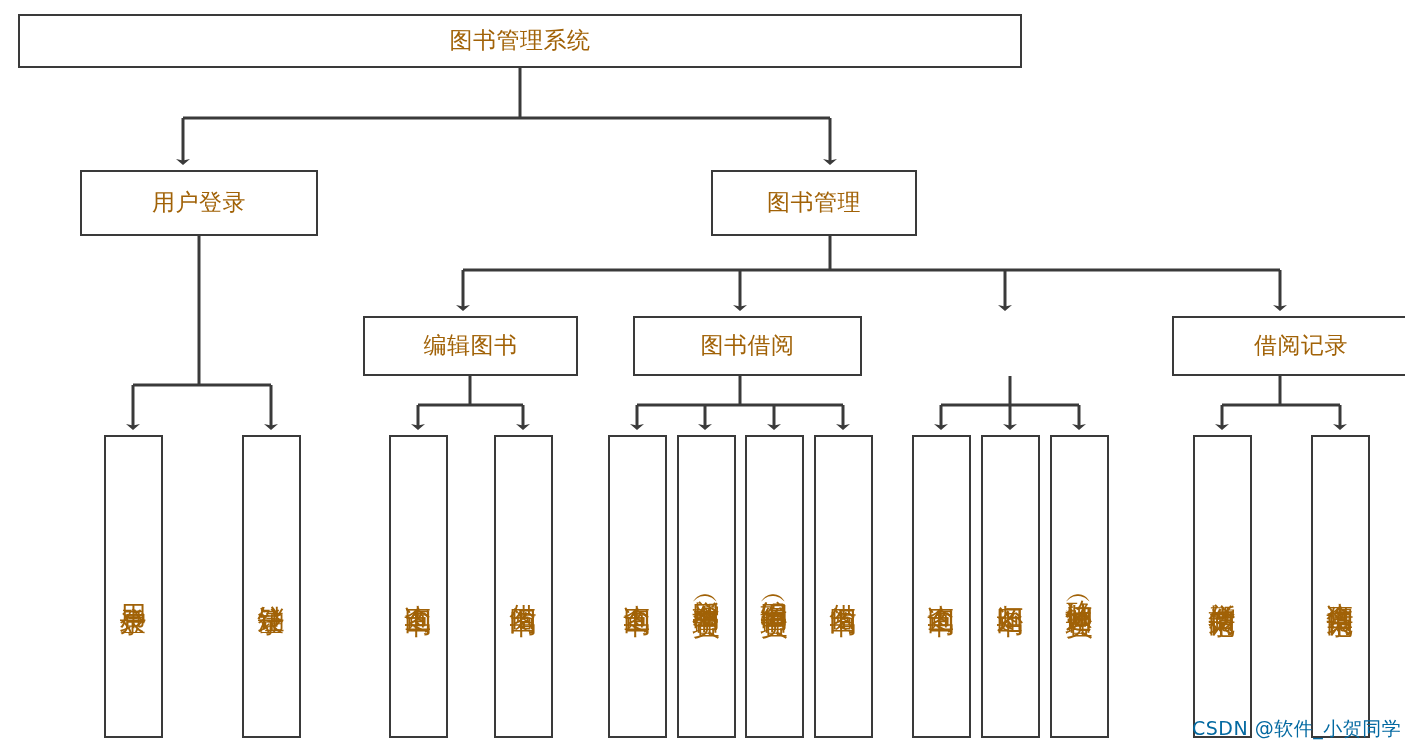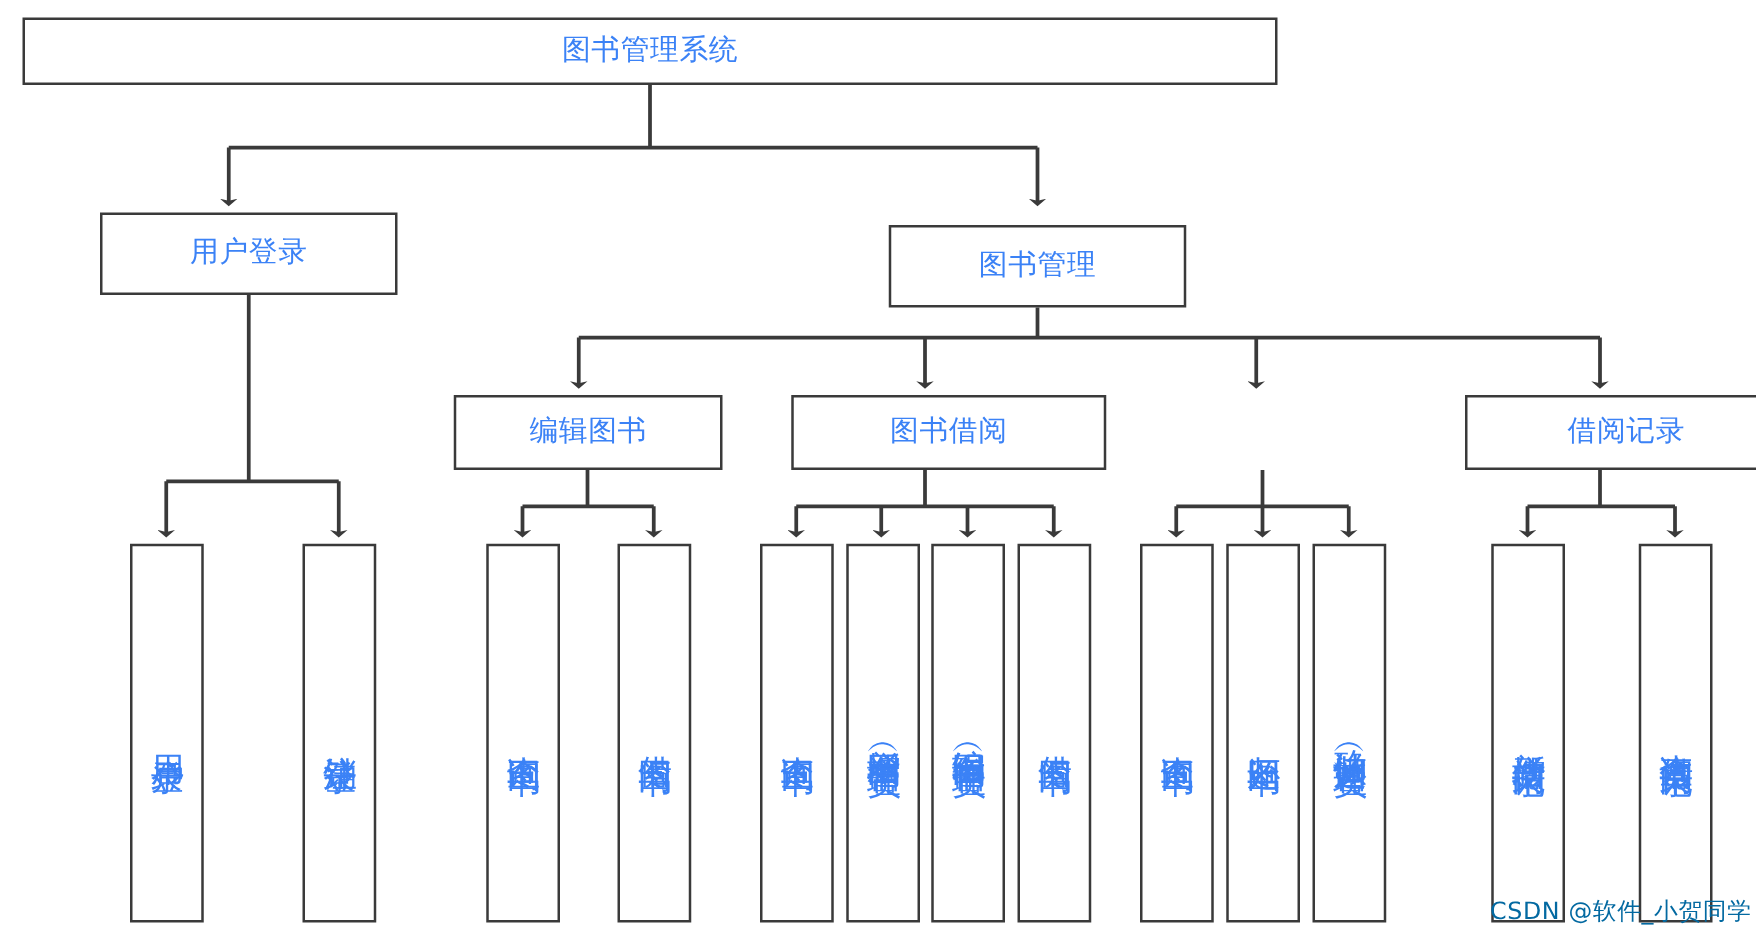--- a/index.html
+++ b/index.html
@@ -26,21 +26,21 @@
     pointer-events: none;
   }
   .node {
     position: absolute;
     box-sizing: border-box;
     border: 2.5px solid #3a3a3a;
     background: #ffffff;
     display: flex;
     align-items: center;
     justify-content: center;
-    color: #3b82f6;
+    color: #a16207;
   }
   .node .lbl {
     display: block;
     text-align: center;
     line-height: 1.18;
     letter-spacing: 0.5px;
   }
   
   .node.h .lbl {
     font-size: 23px;
@@ -124,29 +124,29 @@
   </svg>
 
   <div class="node h" style="left:18px; top:14px; width:1004px; height:54px;">
     <span class="lbl">图书管理系统</span>
   </div>
 
   <div class="node h" style="left:80px; top:170px; width:238px; height:66px;">
     <span class="lbl">用户登录</span>
   </div>
 
-  <div class="node h" style="left:711px; top:180px; width:238px; height:66px;">
+  <div class="node h" style="left:711px; top:170px; width:206px; height:66px;">
     <span class="lbl">图书管理</span>
   </div>
 
   <div class="node h" style="left:363px; top:316px; width:215px; height:60px;">
     <span class="lbl">编辑图书</span>
   </div>
 
-  <div class="node h" style="left:633px; top:316px; width:252px; height:60px;">
+  <div class="node h" style="left:633px; top:316px; width:229px; height:60px;">
     <span class="lbl">图书借阅</span>
   </div>
 
 
   <div class="node h" style="left:1172px; top:316px; width:258px; height:60px;">
     <span class="lbl">借阅记录</span>
   </div>
 
   <div class="node v" style="left:104px; top:435px; width:59px; height:303px;">
     <span class="lbl">用户登录</span>

